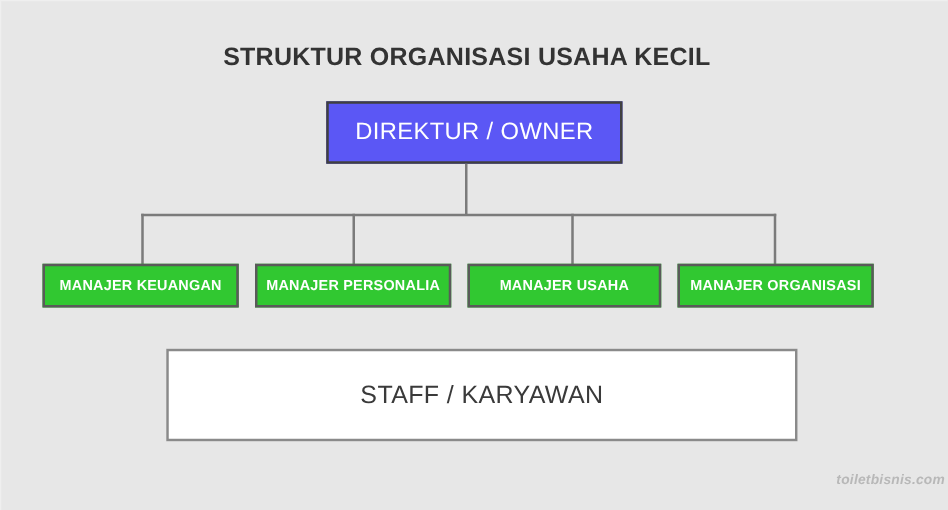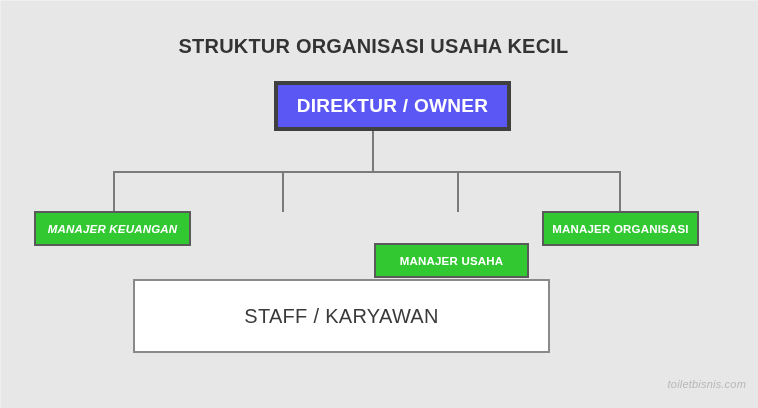--- a/index.html
+++ b/index.html
@@ -47,48 +47,47 @@
     justify-content: center;
     text-align: center;
   }
 
   #node-director {
     left: 260px;
     top: 80px;
     width: 237px;
     height: 50px;
     background: #5b57f5;
-    border: 4px solid #404040;
+    border: 2px solid #404040;
     color: #ffffff;
     font-size: 19px;
-    font-weight: bold;
+    font-weight: normal;
     letter-spacing: 0.3px;
-    margin-left: 13px;
   }
 
   .node-manager {
     top: 210px;
     height: 35px;
     background: #31c831;
     border: 2px solid #5a5a5a;
     color: #ffffff;
     font-size: 11.5px;
     font-weight: bold;
     letter-spacing: 0.2px;
   }
 
-  #node-manager-0 { left: 33px;  width: 157px; font-style: italic; }
+  #node-manager-0 { left: 33px;  width: 157px; }
   #node-manager-1 { left: 203px; width: 157px; }
-  #node-manager-2 { left: 373px; width: 155px; margin-top: 32px; }
+  #node-manager-2 { left: 373px; width: 155px; }
   #node-manager-3 { left: 541px; width: 157px; }
 
   #node-staff {
     left: 132px;
     top: 278px;
-    width: 417px;
+    width: 505px;
     height: 74px;
     background: #ffffff;
     border: 2px solid #8a8a8a;
     color: #3a3a3a;
     font-size: 20px;
     font-weight: normal;
     letter-spacing: 0.3px;
   }
 
   
@@ -105,24 +104,24 @@
   #conn-bus       { left: 112px; top: 170px; width: 508px; }
   
   #conn-drop-0    { left: 112px; top: 170px; height: 41px; }
   #conn-drop-1    { left: 281px; top: 170px; height: 41px; }
   #conn-drop-2    { left: 456px; top: 170px; height: 41px; }
   #conn-drop-3    { left: 618px; top: 170px; height: 41px; }
 
   
   #watermark {
     position: absolute;
-    right: 12px;
+    right: 2px;
     bottom: 18px;
     font-size: 11px;
-    font-weight: normal;
+    font-weight: bold;
     font-style: italic;
     color: #b8b8b8;
     letter-spacing: 0.2px;
     white-space: nowrap;
   }
 </style>
 </head>
 <body>
 
 <div id="canvas">
@@ -132,20 +131,21 @@
   <div class="node" id="node-director">DIREKTUR / OWNER</div>
 
   <div class="connector conn-v" id="conn-stem"></div>
   <div class="connector conn-h" id="conn-bus"></div>
   <div class="connector conn-v" id="conn-drop-0"></div>
   <div class="connector conn-v" id="conn-drop-1"></div>
   <div class="connector conn-v" id="conn-drop-2"></div>
   <div class="connector conn-v" id="conn-drop-3"></div>
 
   <div class="node node-manager" id="node-manager-0">MANAJER KEUANGAN</div>
+  <div class="node node-manager" id="node-manager-1">MANAJER PERSONALIA</div>
   <div class="node node-manager" id="node-manager-2">MANAJER USAHA</div>
   <div class="node node-manager" id="node-manager-3">MANAJER ORGANISASI</div>
 
   <div class="node" id="node-staff">STAFF / KARYAWAN</div>
 
   <div id="watermark">toiletbisnis.com</div>
 
 </div>
 
 </body></html>

